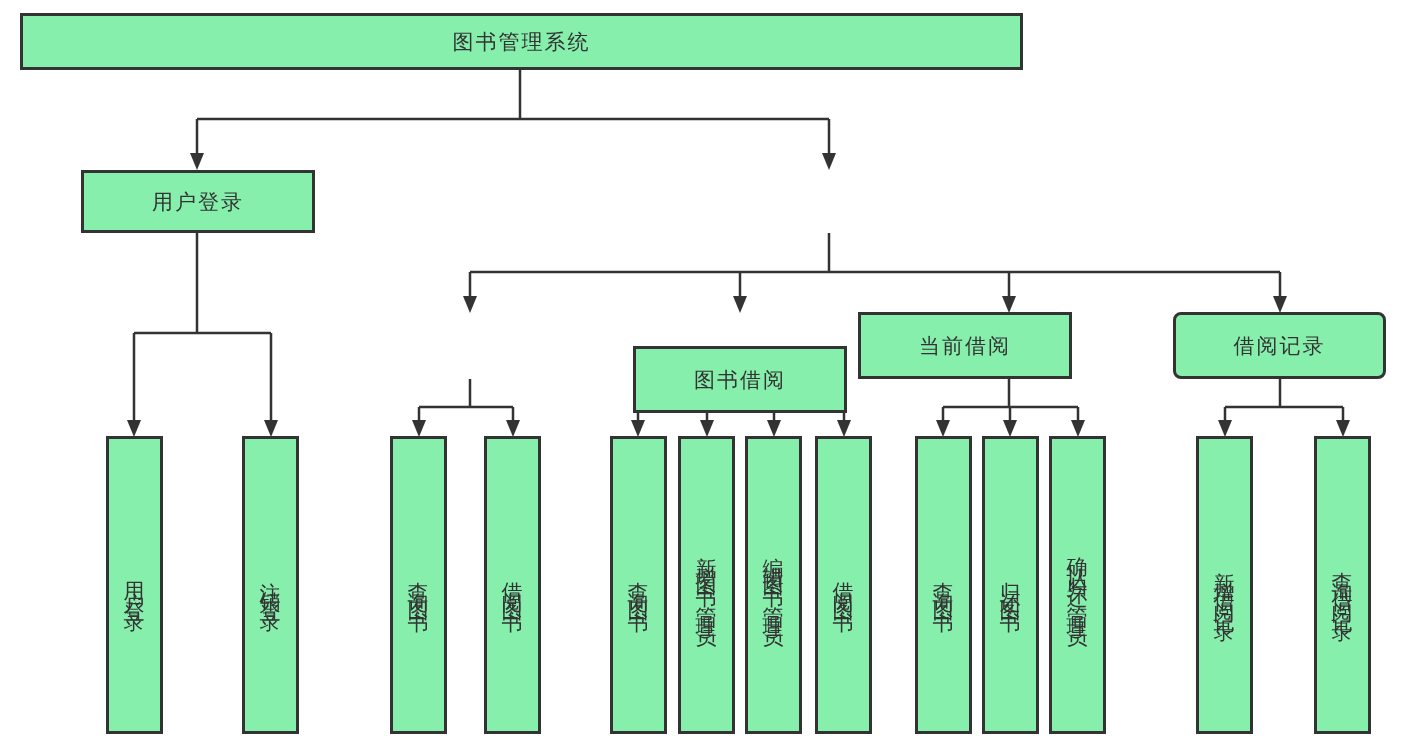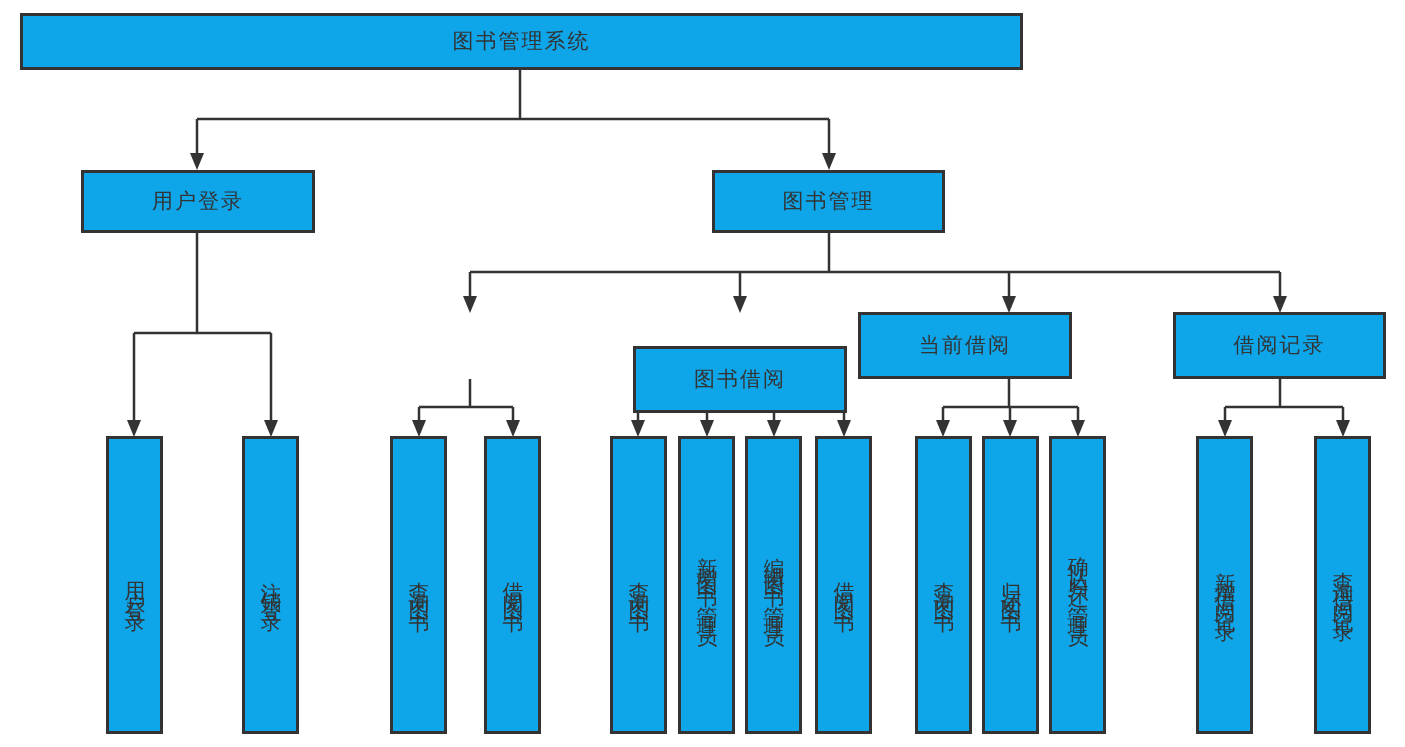--- a/index.html
+++ b/index.html
@@ -2,23 +2,23 @@
 <html><head>
 <meta charset="utf-8">
 <style>
   html,body{margin:0;padding:0;background:#ffffff;}
   .stage{
     position:relative;width:1405px;height:747px;background:#ffffff;
     font-family:"Liberation Sans","DejaVu Sans",sans-serif;overflow:hidden;
   }
   .connectors{position:absolute;left:0;top:0;width:1405px;height:747px;}
   .node{
-    position:absolute;background:#0ea5e9;border:3px solid #333333;box-sizing:border-box;
+    position:absolute;background:#86efac;border:3px solid #333333;box-sizing:border-box;
     display:flex;align-items:center;justify-content:center;
-    color:#333333;font-size:21px;letter-spacing:2px;line-height:1;font-family:Liberation Serif, serif;
+    color:#333333;font-size:21px;letter-spacing:2px;line-height:1;
   }
   .vnode{
     writing-mode:vertical-rl;text-orientation:mixed;letter-spacing:10px;
     font-size:21px;
   }
   .watermark{
     position:absolute;color:#c3c3c3;font-size:19px;letter-spacing:1px;
     white-space:nowrap;text-shadow:0 0 2px #ffffff;
   }
 </style>
@@ -63,25 +63,24 @@
       <path d="M1003 420 L1017 420 L1010 437 Z"></path>
       <path d="M1071 420 L1085 420 L1078 437 Z"></path>
       <path d="M1218 420 L1232 420 L1225 437 Z"></path>
       <path d="M1336 420 L1350 420 L1343 437 Z"></path>
     </g>
   </svg>
 
   <div class="node" style="left:20px;top:13px;width:1003px;height:57px;">图书管理系统</div>
 
   <div class="node" style="left:81px;top:170px;width:234px;height:63px;">用户登录</div>
-  <div class="node" style="left:712px;top:170px;width:233px;height:63px;">图书管理</div>
 
   <div class="node" style="left:633px;top:312px;width:214px;height:67px;margin-top:34px;">图书借阅</div>
   <div class="node" style="left:858px;top:312px;width:214px;height:67px;">当前借阅</div>
-  <div class="node" style="left:1173px;top:312px;width:213px;height:67px;">借阅记录</div>
+  <div class="node" style="left:1173px;top:312px;width:213px;height:67px;border-radius:8px;">借阅记录</div>
 
   <div class="node vnode" style="left:106px;top:436px;width:57px;height:298px;">用户登录</div>
   <div class="node vnode" style="left:242px;top:436px;width:57px;height:298px;">注销登录</div>
 
   <div class="node vnode" style="left:390px;top:436px;width:57px;height:298px;">查询图书</div>
   <div class="node vnode" style="left:484px;top:436px;width:57px;height:298px;">借阅图书</div>
 
   <div class="node vnode" style="left:610px;top:436px;width:57px;height:298px;">查询图书</div>
   <div class="node vnode" style="left:678px;top:436px;width:57px;height:298px;">新增图书（管理员）</div>
   <div class="node vnode" style="left:745px;top:436px;width:57px;height:298px;">编辑图书（管理员）</div>

